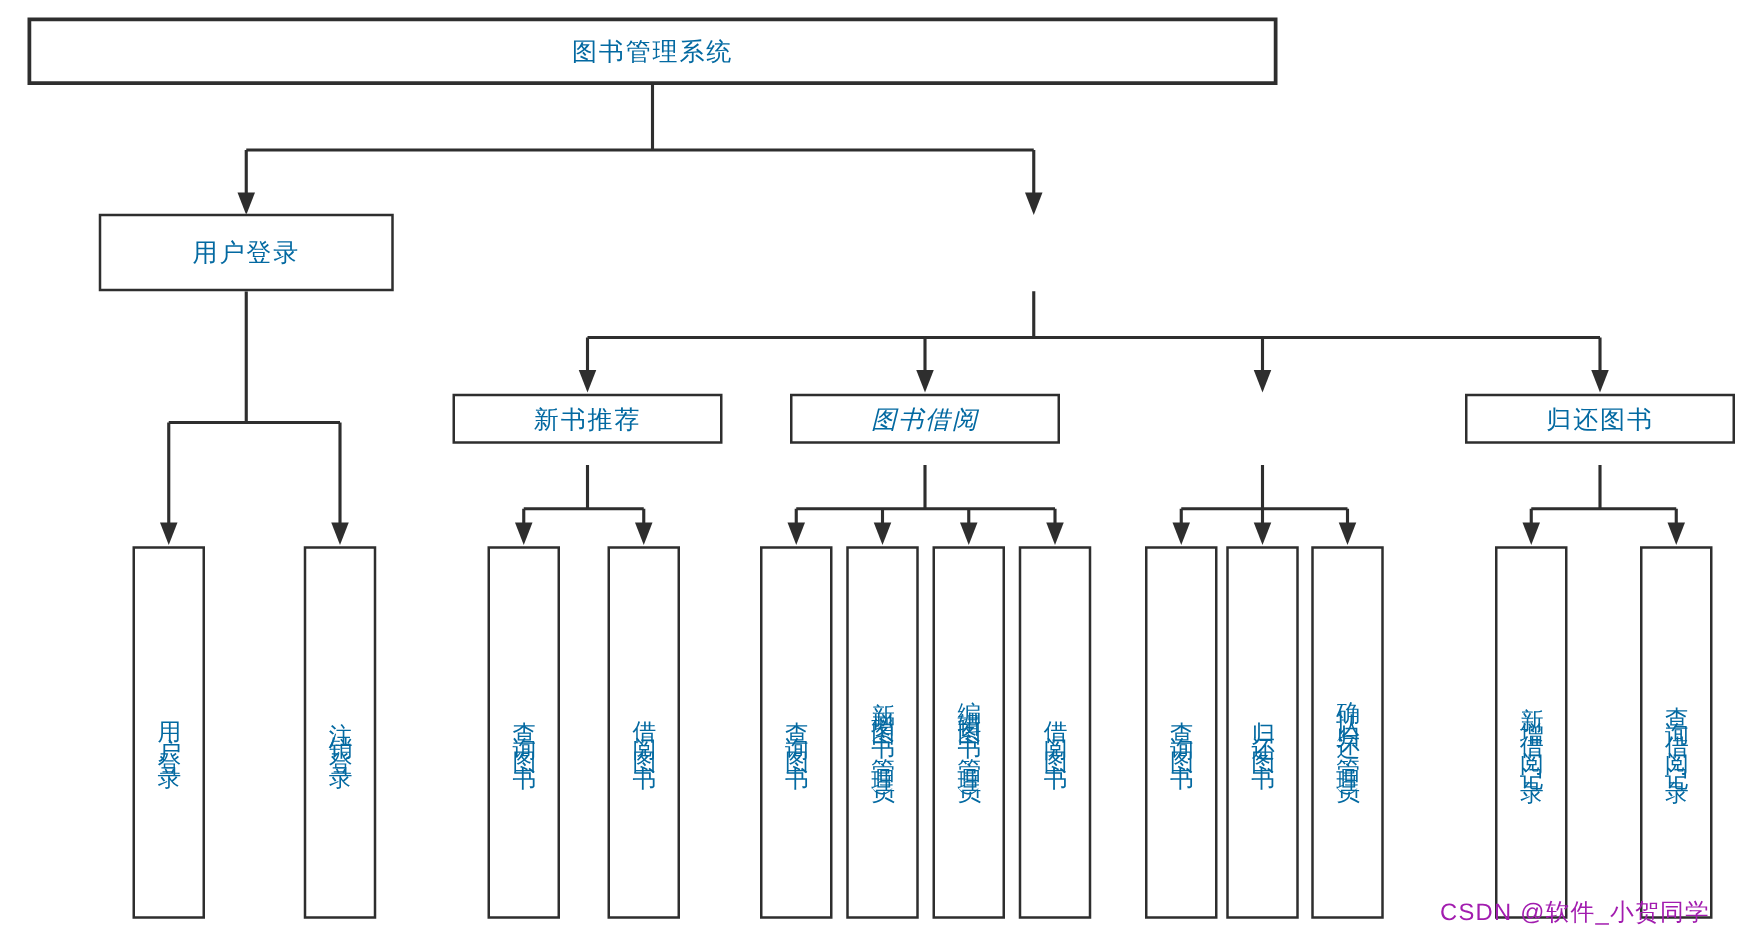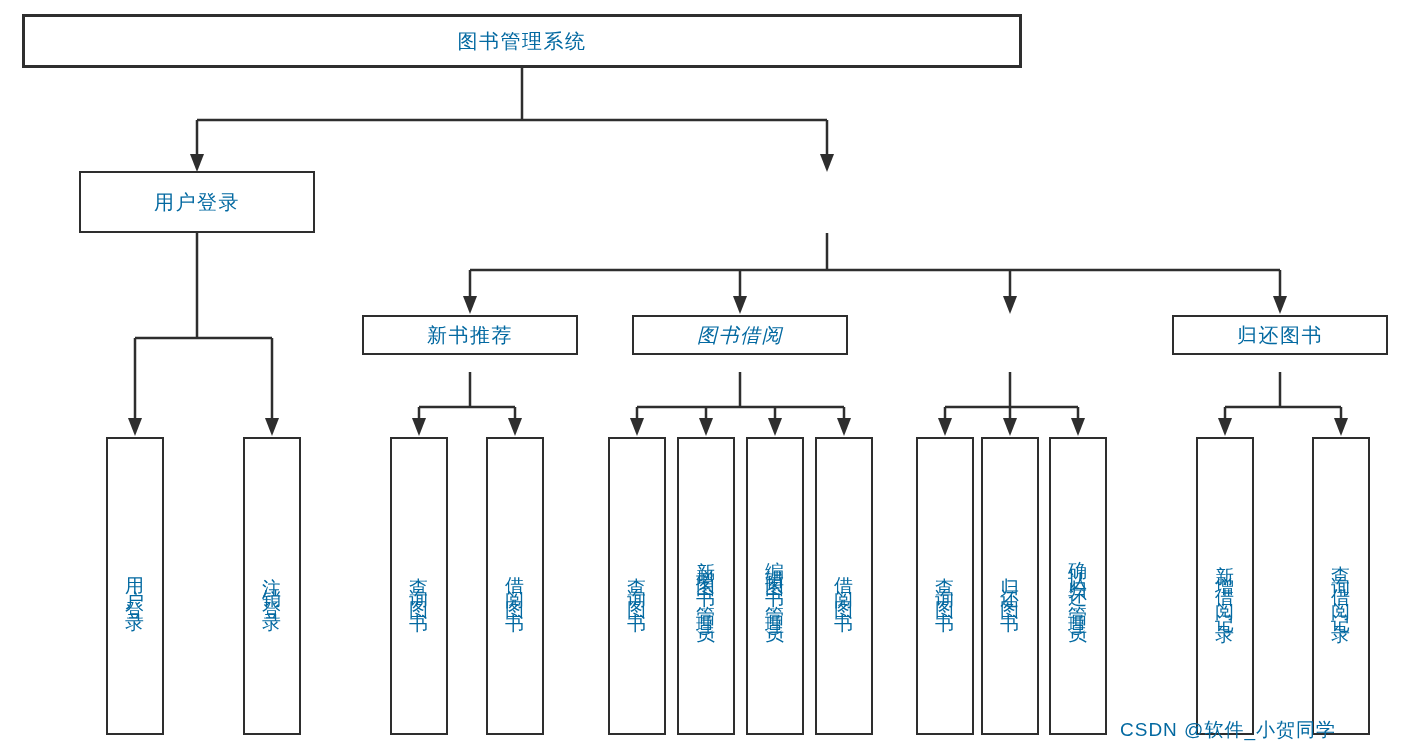--- a/index.html
+++ b/index.html
@@ -57,23 +57,23 @@
   .vC3 { left: 746px; letter-spacing: 9px; }
   .vC4 { left: 815px; }
   .vD1 { left: 916px; }
   .vD2 { left: 981px; }
   .vD3 { left: 1049px; letter-spacing: 9px; }
   .vE1 { left: 1196px; }
   .vE2 { left: 1312px; }
 
   .watermark {
     position: absolute;
-    left: 1120px; top: 717px;
+    left: 1152px; top: 717px;
     font-size: 19px;
-    color: #0369a1;
+    color: #a21caf;
     letter-spacing: 1px;
     white-space: nowrap;
     z-index: 5;
   }
 </style>
 </head>
 <body>
 
 <div id="canvas">
 

